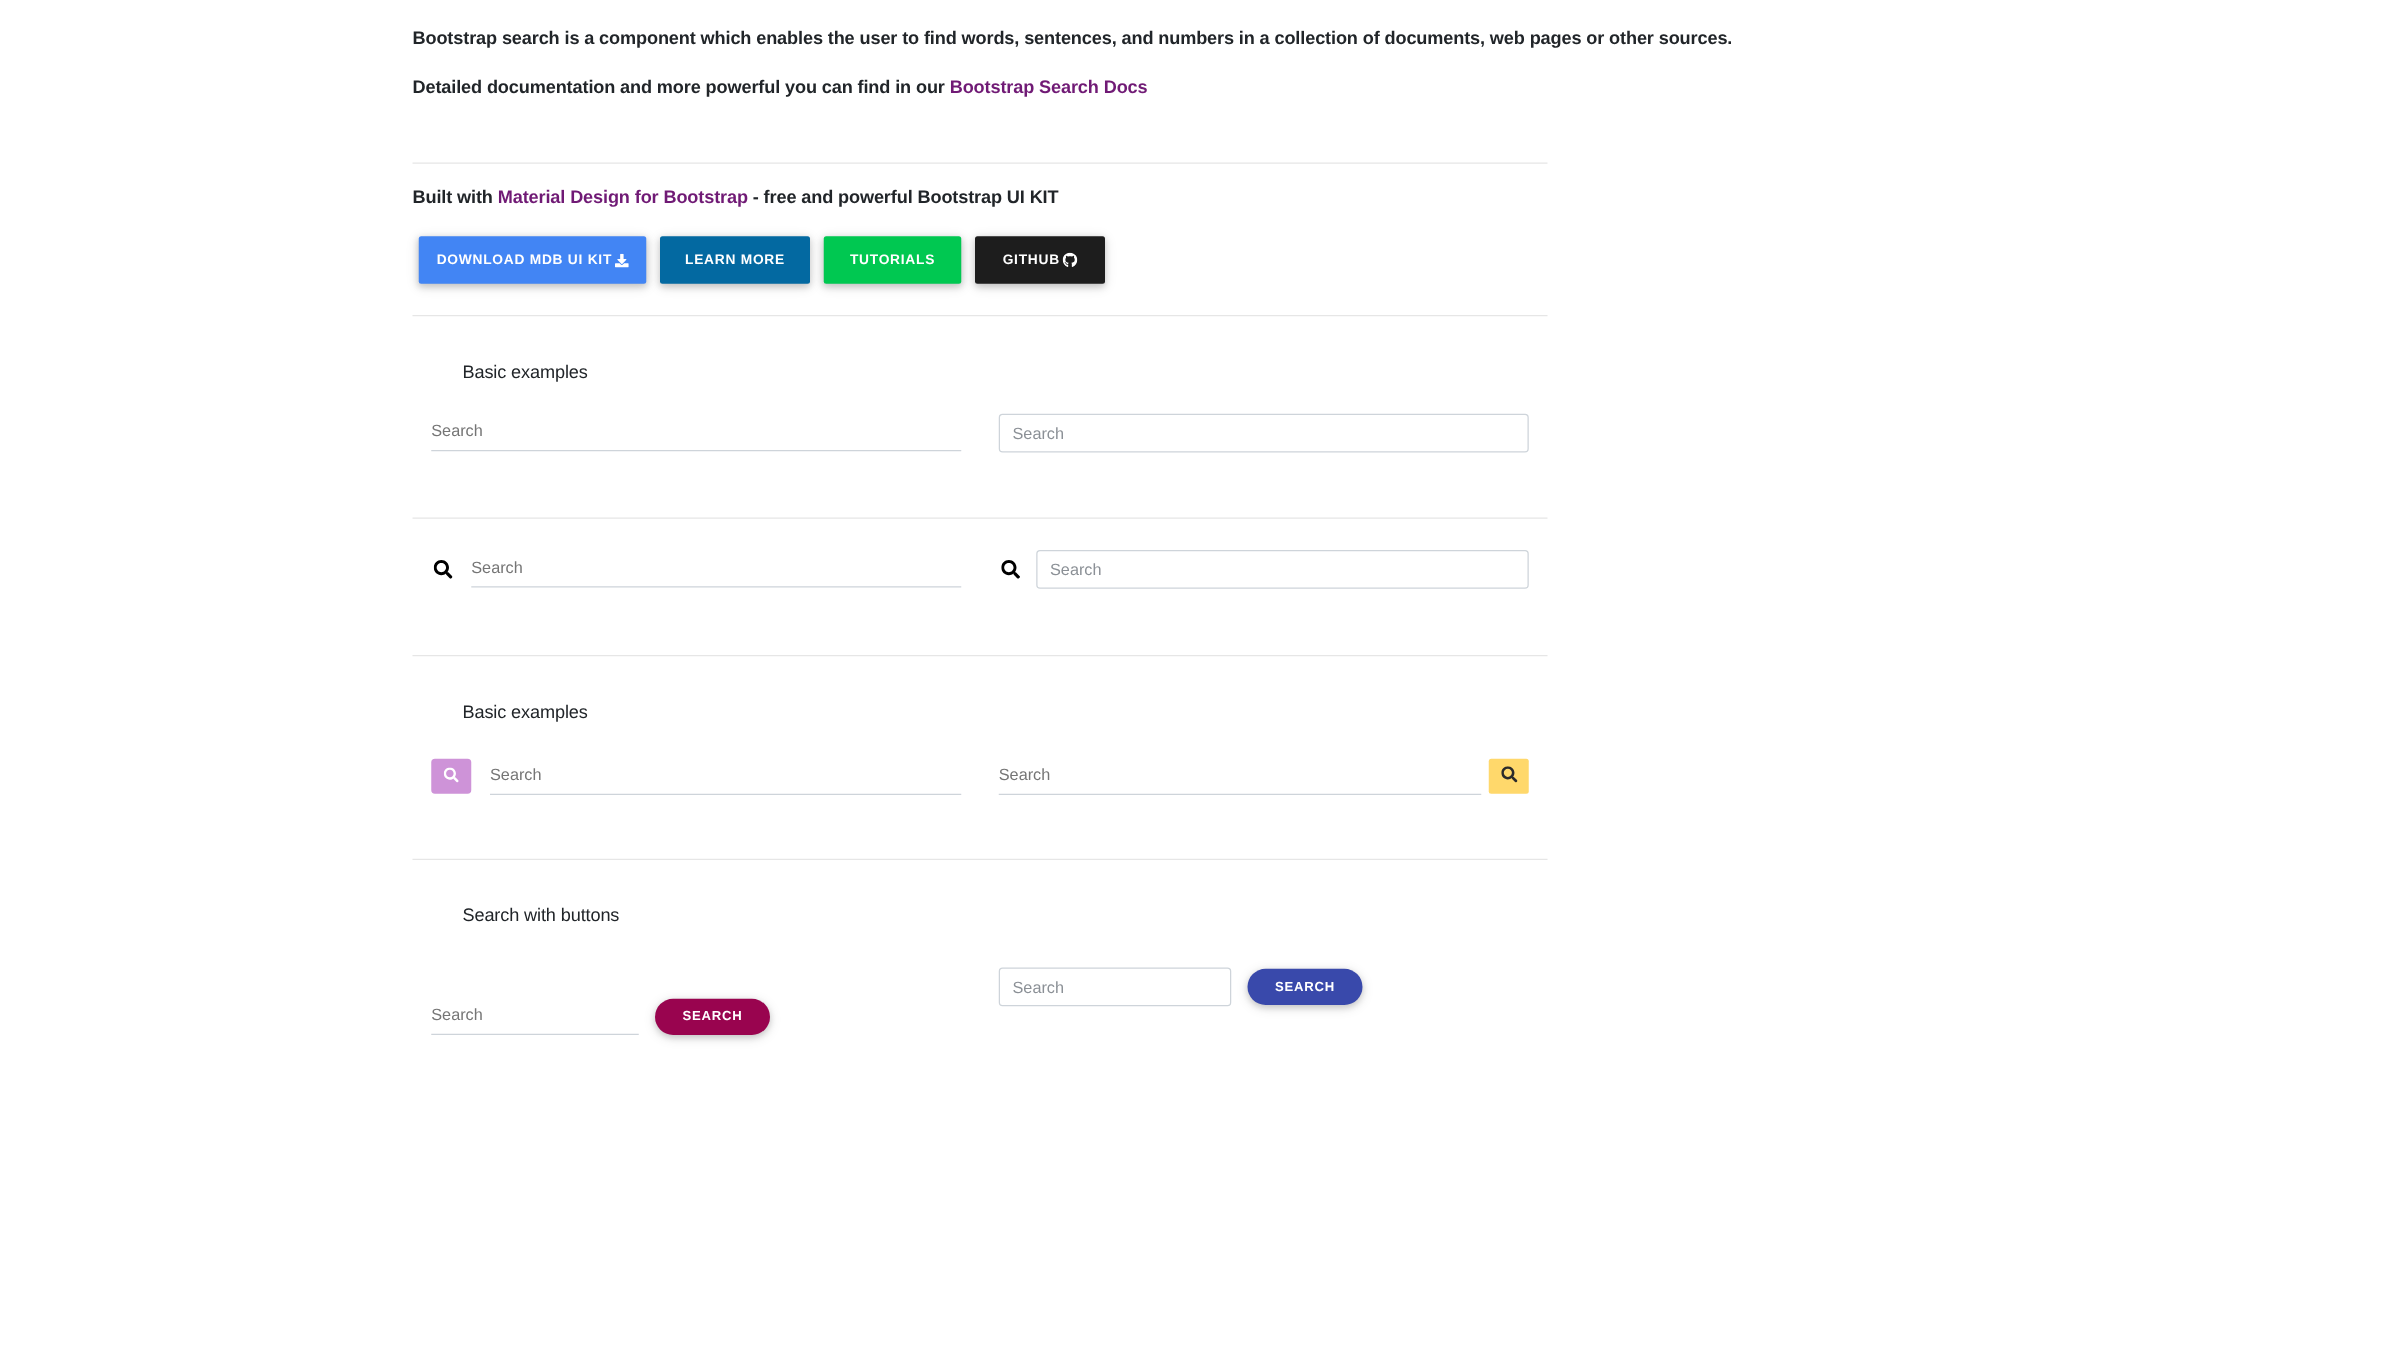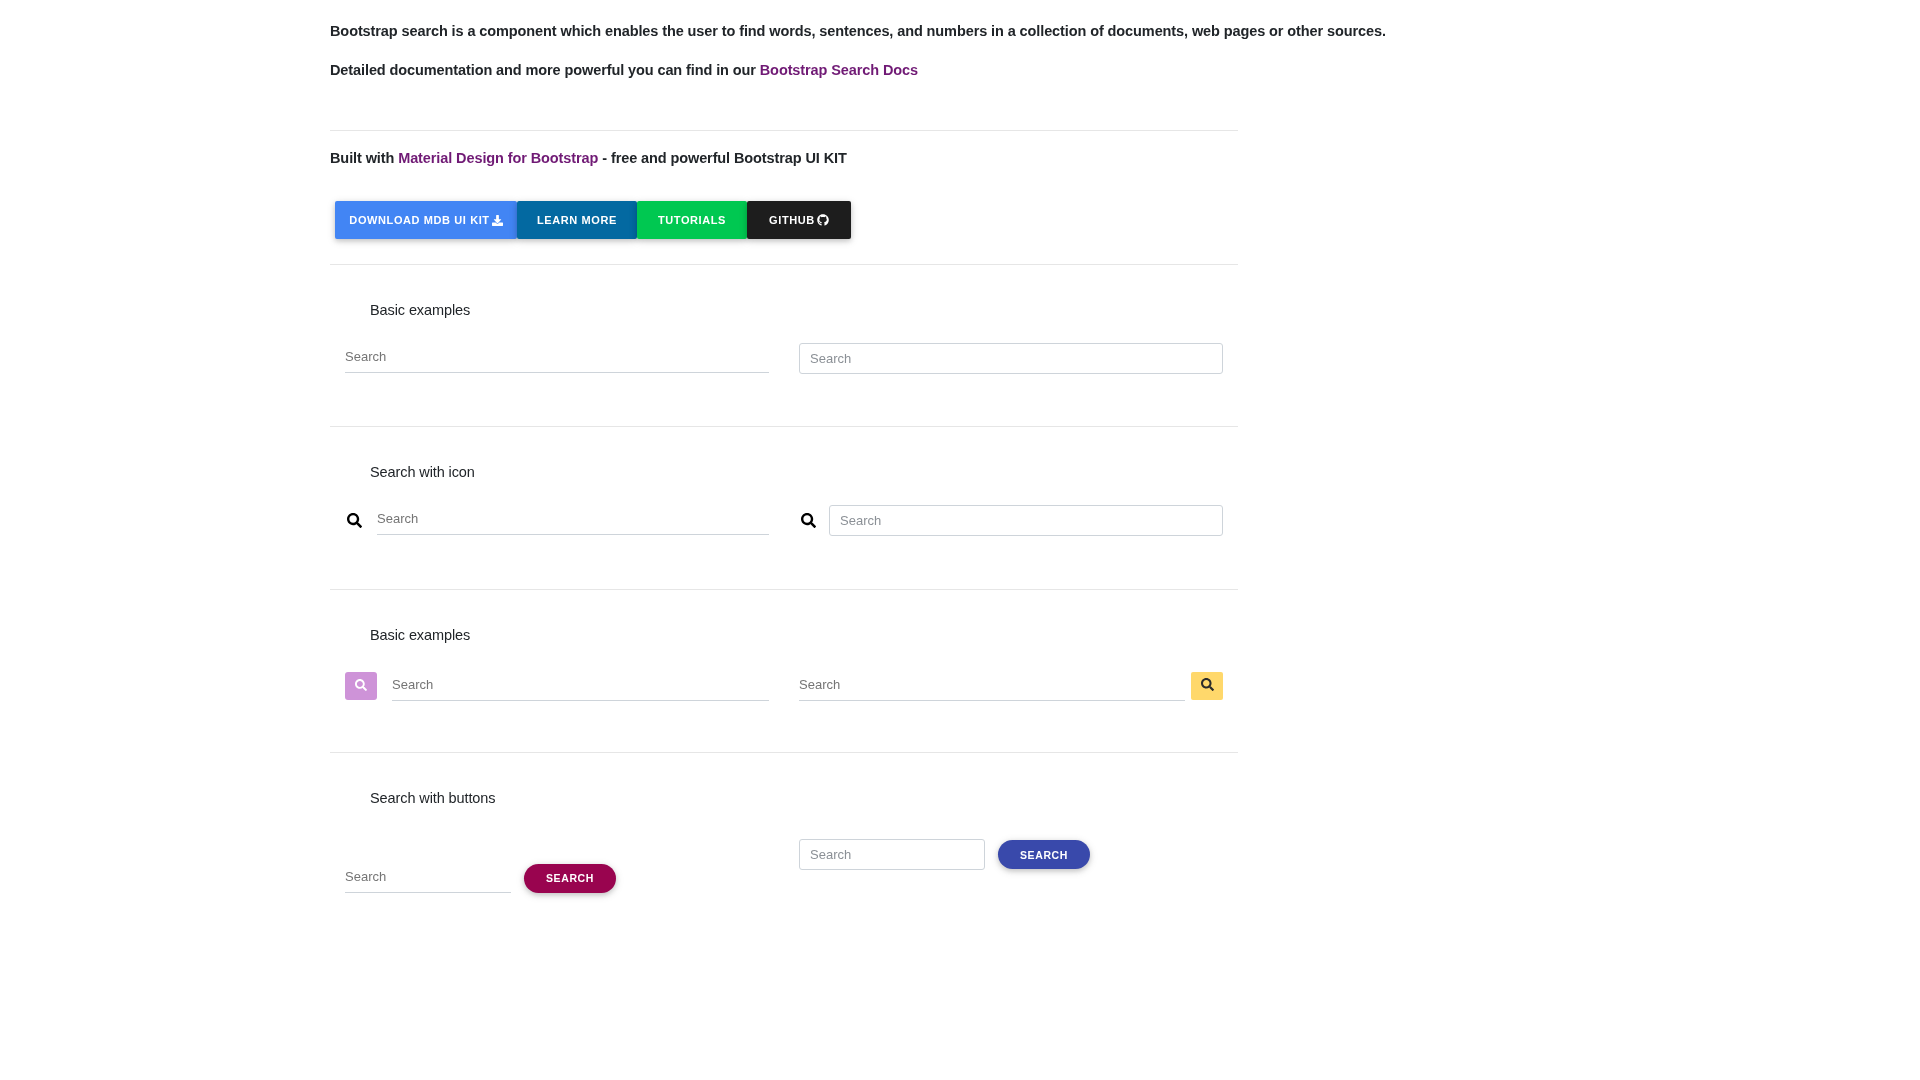--- a/index.html
+++ b/index.html
@@ -51,21 +51,22 @@
 
   .built-line {
     font-size: 14.5px;
     font-weight: 700;
     letter-spacing: -0.1px;
   }
 
   
   .btn-row {
     display: flex;
-    align-items: flex-end;
+    align-items: center;
+    gap: 11px;
     margin-left: 5px;
   }
   .mdb-btn {
     border: none;
     color: #fff;
     font-size: 11px;
     font-weight: 700;
     letter-spacing: 0.6px;
     padding: 0 18px;
     height: 38px;
@@ -76,21 +77,21 @@
     justify-content: center;
     gap: 0px;
     cursor: pointer;
     box-shadow: 0 2px 5px 0 rgba(0,0,0,.16), 0 2px 10px 0 rgba(0,0,0,.12);
     font-family: "Liberation Sans", sans-serif;
     white-space: nowrap;
   }
   #btn-download { background: #4285F4; width: 182px; }
   #btn-learn    { background: #0369a1; width: 120px; }
   #btn-tutorials{ background: #00C851; width: 110px; }
-  #btn-github   { background: #1d1d1d; width: 104px; margin-top: 12px; }
+  #btn-github   { background: #1d1d1d; width: 104px; }
   .mdb-btn .gicon { margin-left: 2px; display: inline-flex; align-items: center; }
 
   
   .sec-title {
     font-size: 14.5px;
     font-weight: 400;
     letter-spacing: -0.1px;
     margin-left: 40px;
   }
 
@@ -235,21 +236,20 @@
         </div>
       </div>
       <div class="demo-col">
         <input class="bs-input" type="text" placeholder="Search" style="">
       </div>
     </div>
 
     <div style="height:52px"></div>
     <hr class="rule">
 
-    <h5 class="sec-title" style="margin-top:37px;margin-bottom:0;">Search with icon</h5>
     <div class="demo-row" style="margin-top:25px;">
       <div class="demo-col">
         <div class="md-form">
           <span class="icon-prefix">
             <svg width="15" height="15" viewBox="0 0 512 512" fill="#000000">
                 <path d="M505 442.7L405.3 343c-4.5-4.5-10.6-7-17-7H372c27.6-35.3 44-79.7 44-128C416 93.1 322.9 0 208 0S0 93.1 0 208s93.1 208 208 208c48.3 0 92.7-16.4 128-44v16.3c0 6.4 2.5 12.5 7 17l99.7 99.7c9.4 9.4 24.6 9.4 33.9 0l28.3-28.3c9.4-9.4 9.4-24.6.1-34zM208 336c-70.7 0-128-57.2-128-128 0-70.7 57.2-128 128-128 70.7 0 128 57.2 128 128 0 70.7-57.2 128-128 128z"></path>
               </svg>
           </span>
           <input class="md-input" type="text" style="margin-left: 14px;" placeholder="Search">
         </div>

